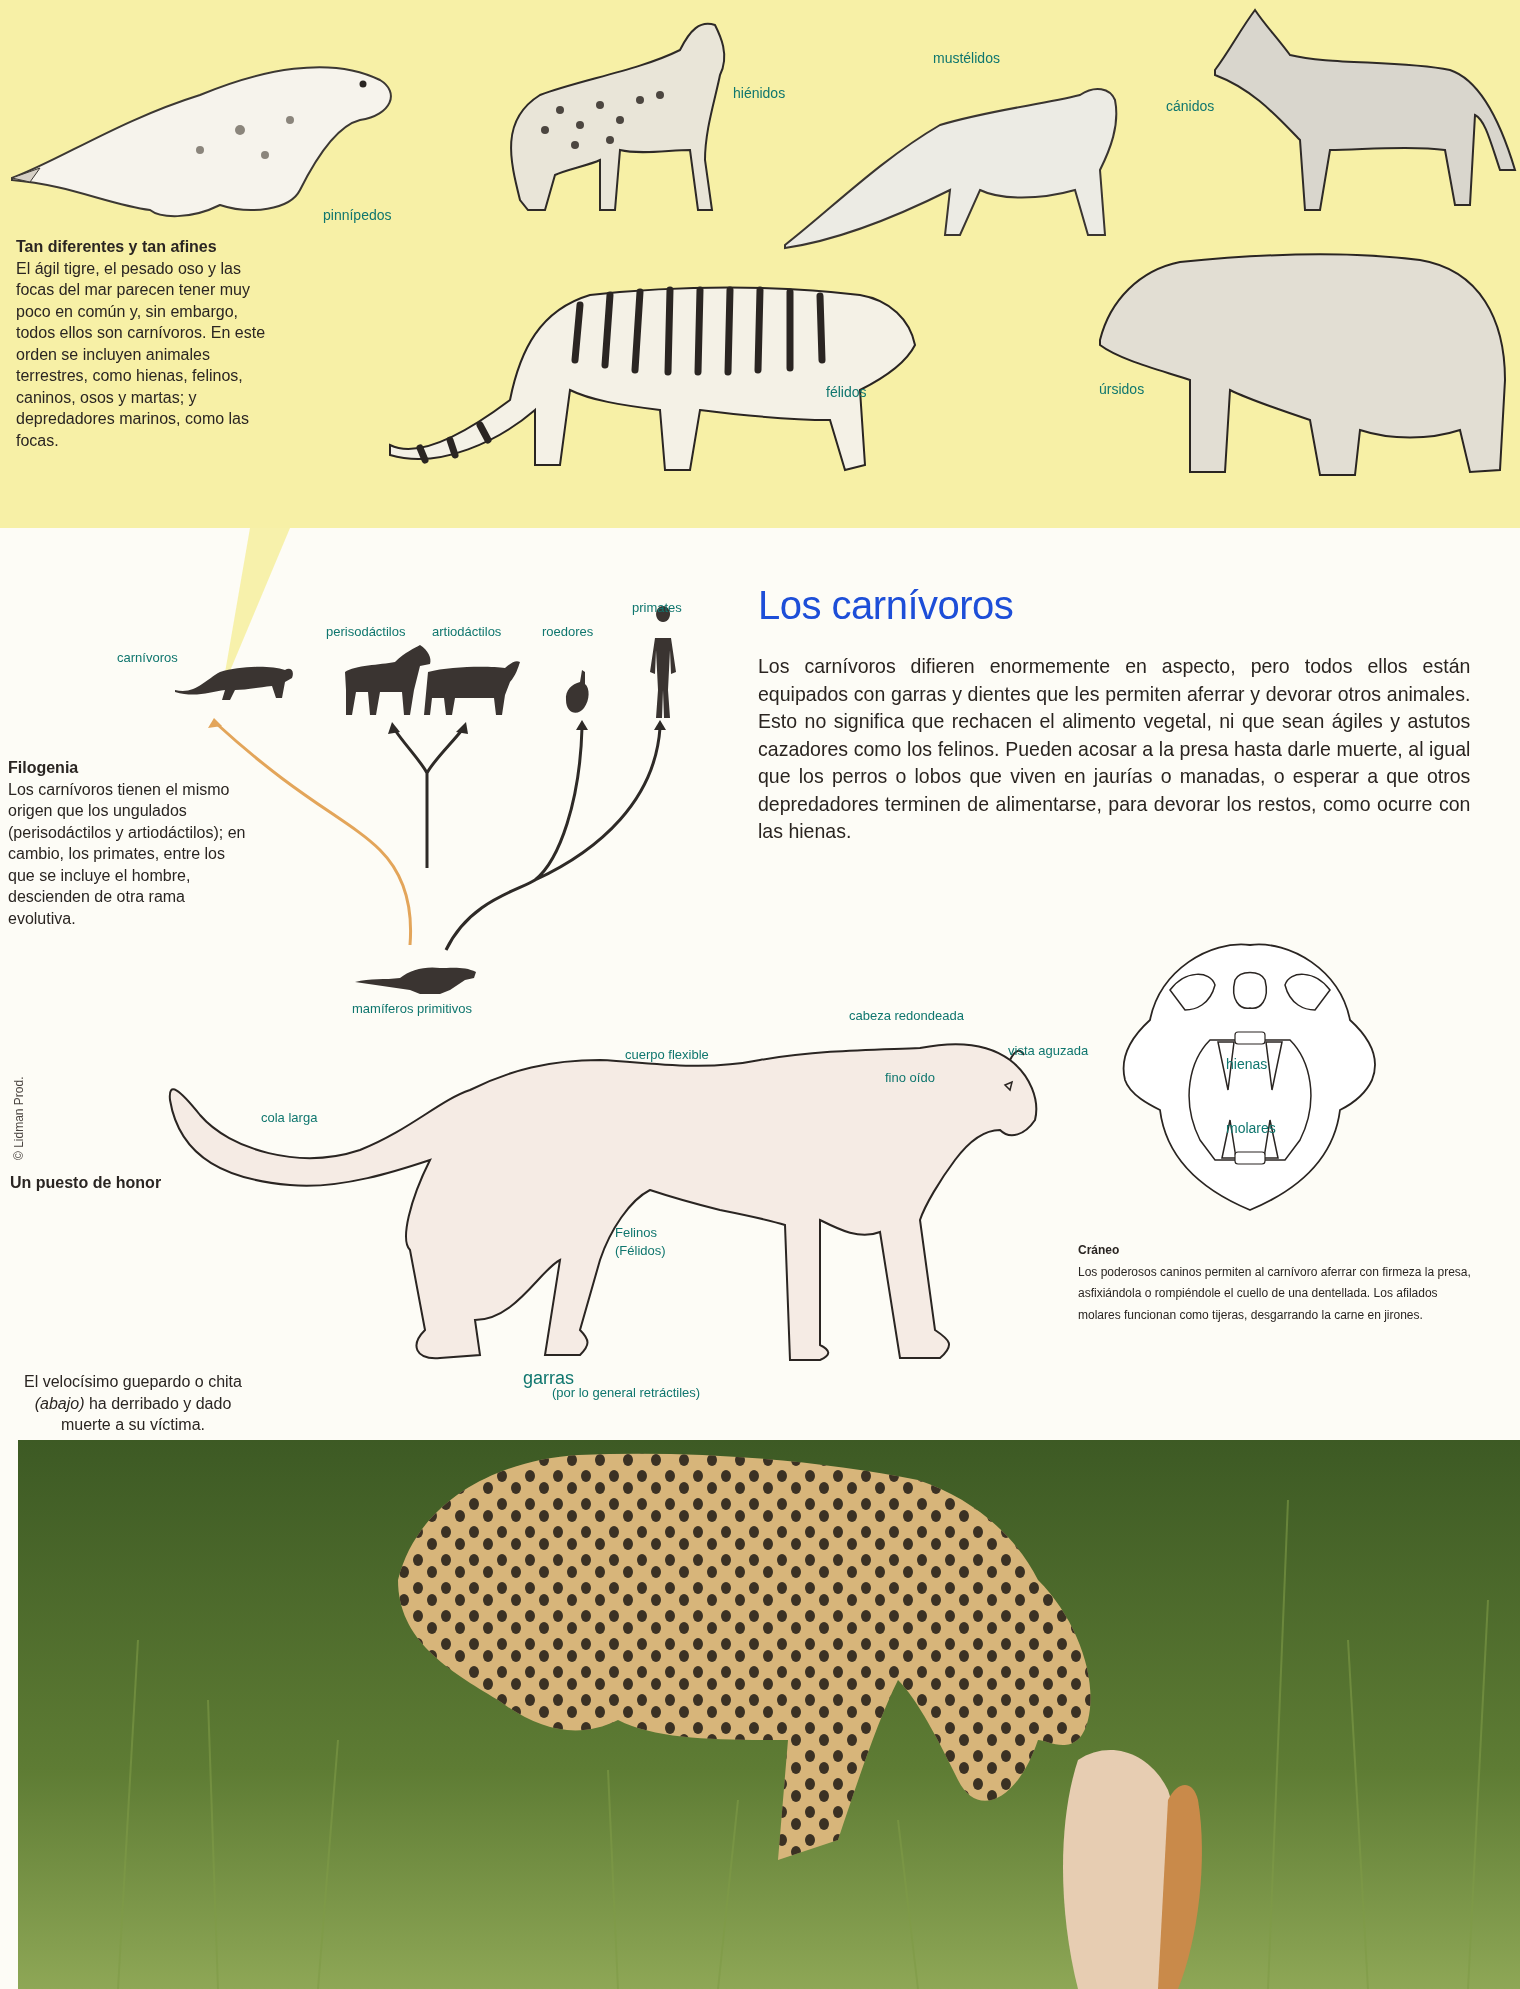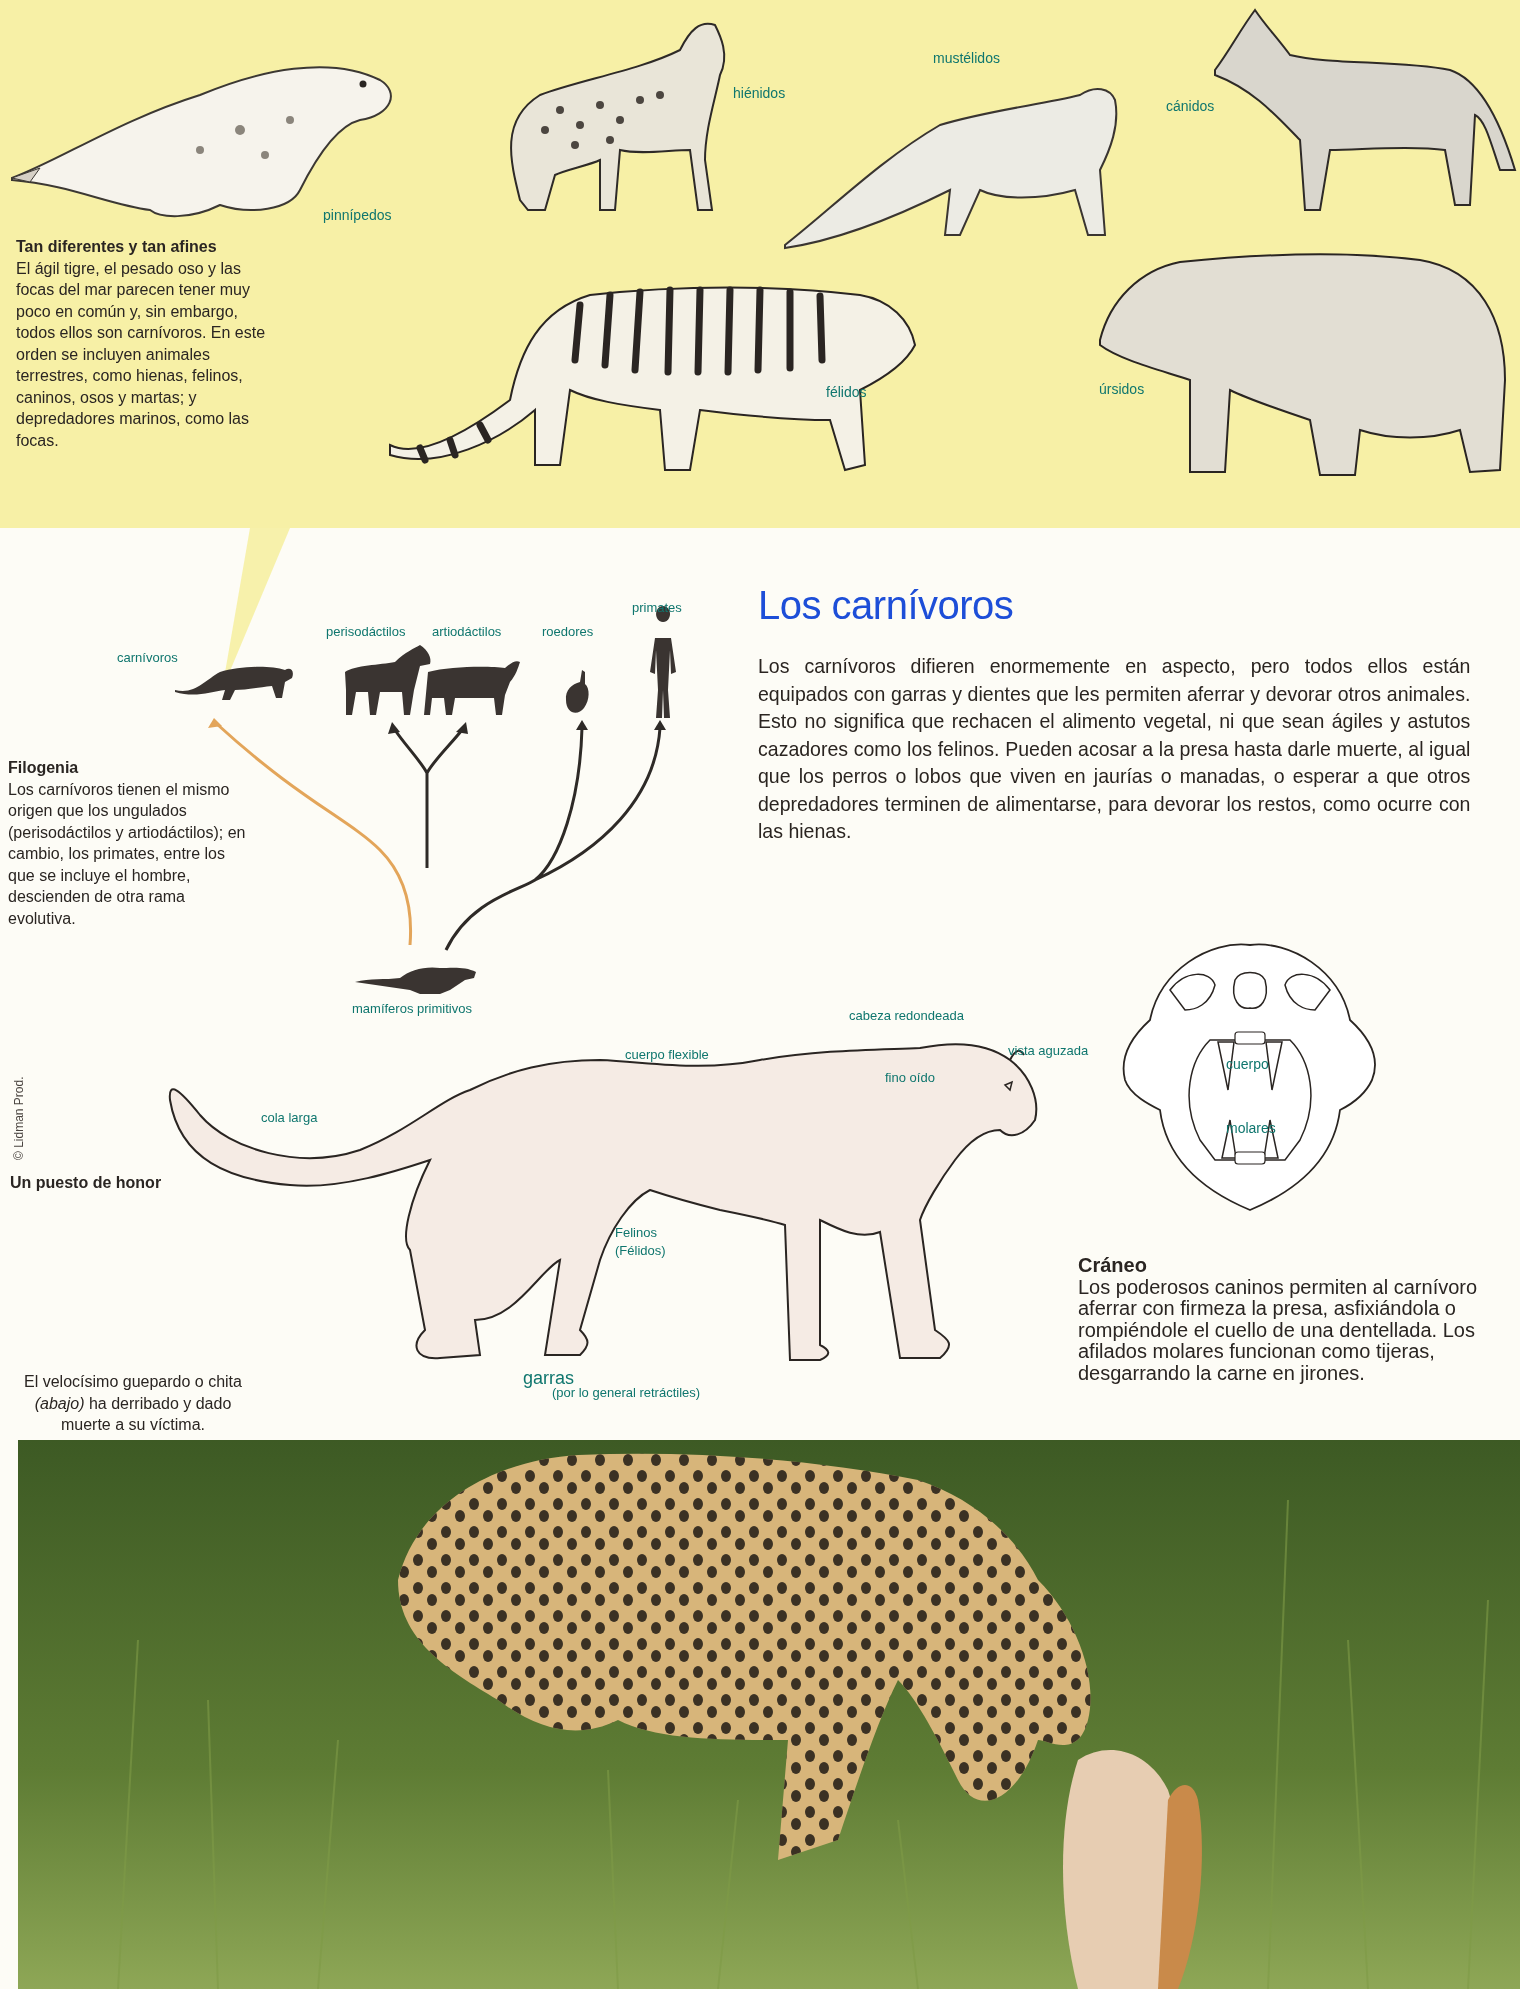--- a/index.html
+++ b/index.html
@@ -20,21 +20,21 @@
   .side-text { display: block; }
   .title { left: 758px; top: 583px; font-size: 40px; color: #1d4ed8; font-family: "Liberation Sans Narrow","Liberation Sans", sans-serif; letter-spacing: -0.5px; }
   .body-text {
     left: 758px; top: 652px; width: 712px; font-size: 21px; line-height: 27.5px;
     text-align: justify; color: #2a2420; transform: scaleX(0.93); transform-origin: left top;
   }
   .body-text-inner { width: 766px; display: block; }
   .filo-block { left: 8px; top: 757px; width: 245px; font-size: 16px; line-height: 21.5px; }
   .honor-block { left: 10px; top: 1172px; width: 245px; font-size: 16px; line-height: 21.5px; }
   .cheetah-caption { left: 8px; top: 1371px; width: 250px; font-size: 16px; line-height: 21.5px; text-align: center; }
-  .skull-block { left: 1078px; top: 1240px; width: 400px; font-size: 20px; line-height: 21.5px; margin-top: 15px; }
+  .skull-block { left: 1078px; top: 1240px; width: 400px; font-size: 12px; line-height: 21.5px; }
   .credit {
     left: 12px; top: 1160px; font-size: 12px; color: #4a4440; transform: rotate(-90deg);
     transform-origin: left top; white-space: nowrap;
   }
   .photo {
     left: 18px; top: 1440px; width: 1502px; height: 549px; overflow: hidden;
     background: linear-gradient(180deg, #3f5a26 0%, #4f6d2c 35%, #6d8a3c 70%, #8aa352 100%);
   }
   svg { display: block; }
 </style>
@@ -187,21 +187,21 @@
 <svg class="abs" style="left:1110px;top:930px" width="280" height="290">
   <path d="M40,90 C50,40 100,10 140,15 C180,10 230,40 240,90 C262,110 270,130 262,150 C255,165 240,175 230,180 C225,220 200,255 140,280 C80,255 55,220 50,180 C40,175 20,165 15,150 C10,130 18,110 40,90 Z" fill="#ffffff" stroke="#2a2522" stroke-width="1.8"></path>
   <path d="M60,60 C75,40 100,40 105,55 C100,75 85,80 75,80 Z M220,60 C205,40 180,40 175,55 C180,75 195,80 205,80 Z" fill="none" stroke="#2a2522" stroke-width="1.5"></path>
   <path d="M125,50 C130,40 150,40 155,50 C160,70 150,80 140,78 C130,80 120,70 125,50 Z" fill="none" stroke="#2a2522" stroke-width="1.5"></path>
   <path d="M100,110 L180,110 C200,130 210,170 190,210 L175,230 L105,230 L90,210 C70,170 80,130 100,110 Z" fill="#ffffff" stroke="#2a2522" stroke-width="1.5"></path>
   <path d="M108,112 L118,160 L124,112 Z M172,112 L162,160 L156,112 Z" fill="#ffffff" stroke="#2a2522" stroke-width="1.5"></path>
   <path d="M112,228 L120,190 L126,228 Z M168,228 L160,190 L154,228 Z" fill="#ffffff" stroke="#2a2522" stroke-width="1.5"></path>
   <rect x="125" y="102" width="30" height="12" rx="3" fill="#ffffff" stroke="#2a2522" stroke-width="1.2"></rect>
   <rect x="125" y="222" width="30" height="12" rx="3" fill="#ffffff" stroke="#2a2522" stroke-width="1.2"></rect>
 </svg>
-<span class="abs label-sm" style="left:1226px;top:1056px;font-size:14px">cuerpo</span>
+<span class="abs label-sm" style="left:1226px;top:1056px;font-size:14px">hienas</span>
 <span class="abs label-sm" style="left:1226px;top:1120px;font-size:14px">molares</span>
 
 <div class="abs skull-block">
   <span class="side-title">Cráneo</span>
   <span class="side-text">Los poderosos caninos permiten al carnívoro aferrar con firmeza la presa, asfixiándola o rompiéndole el cuello de una dentellada. Los afilados molares funcionan como tijeras, desgarrando la carne en jirones.</span>
 </div>
 
 <div class="abs photo">
   <svg width="1502" height="549">
     <defs>

